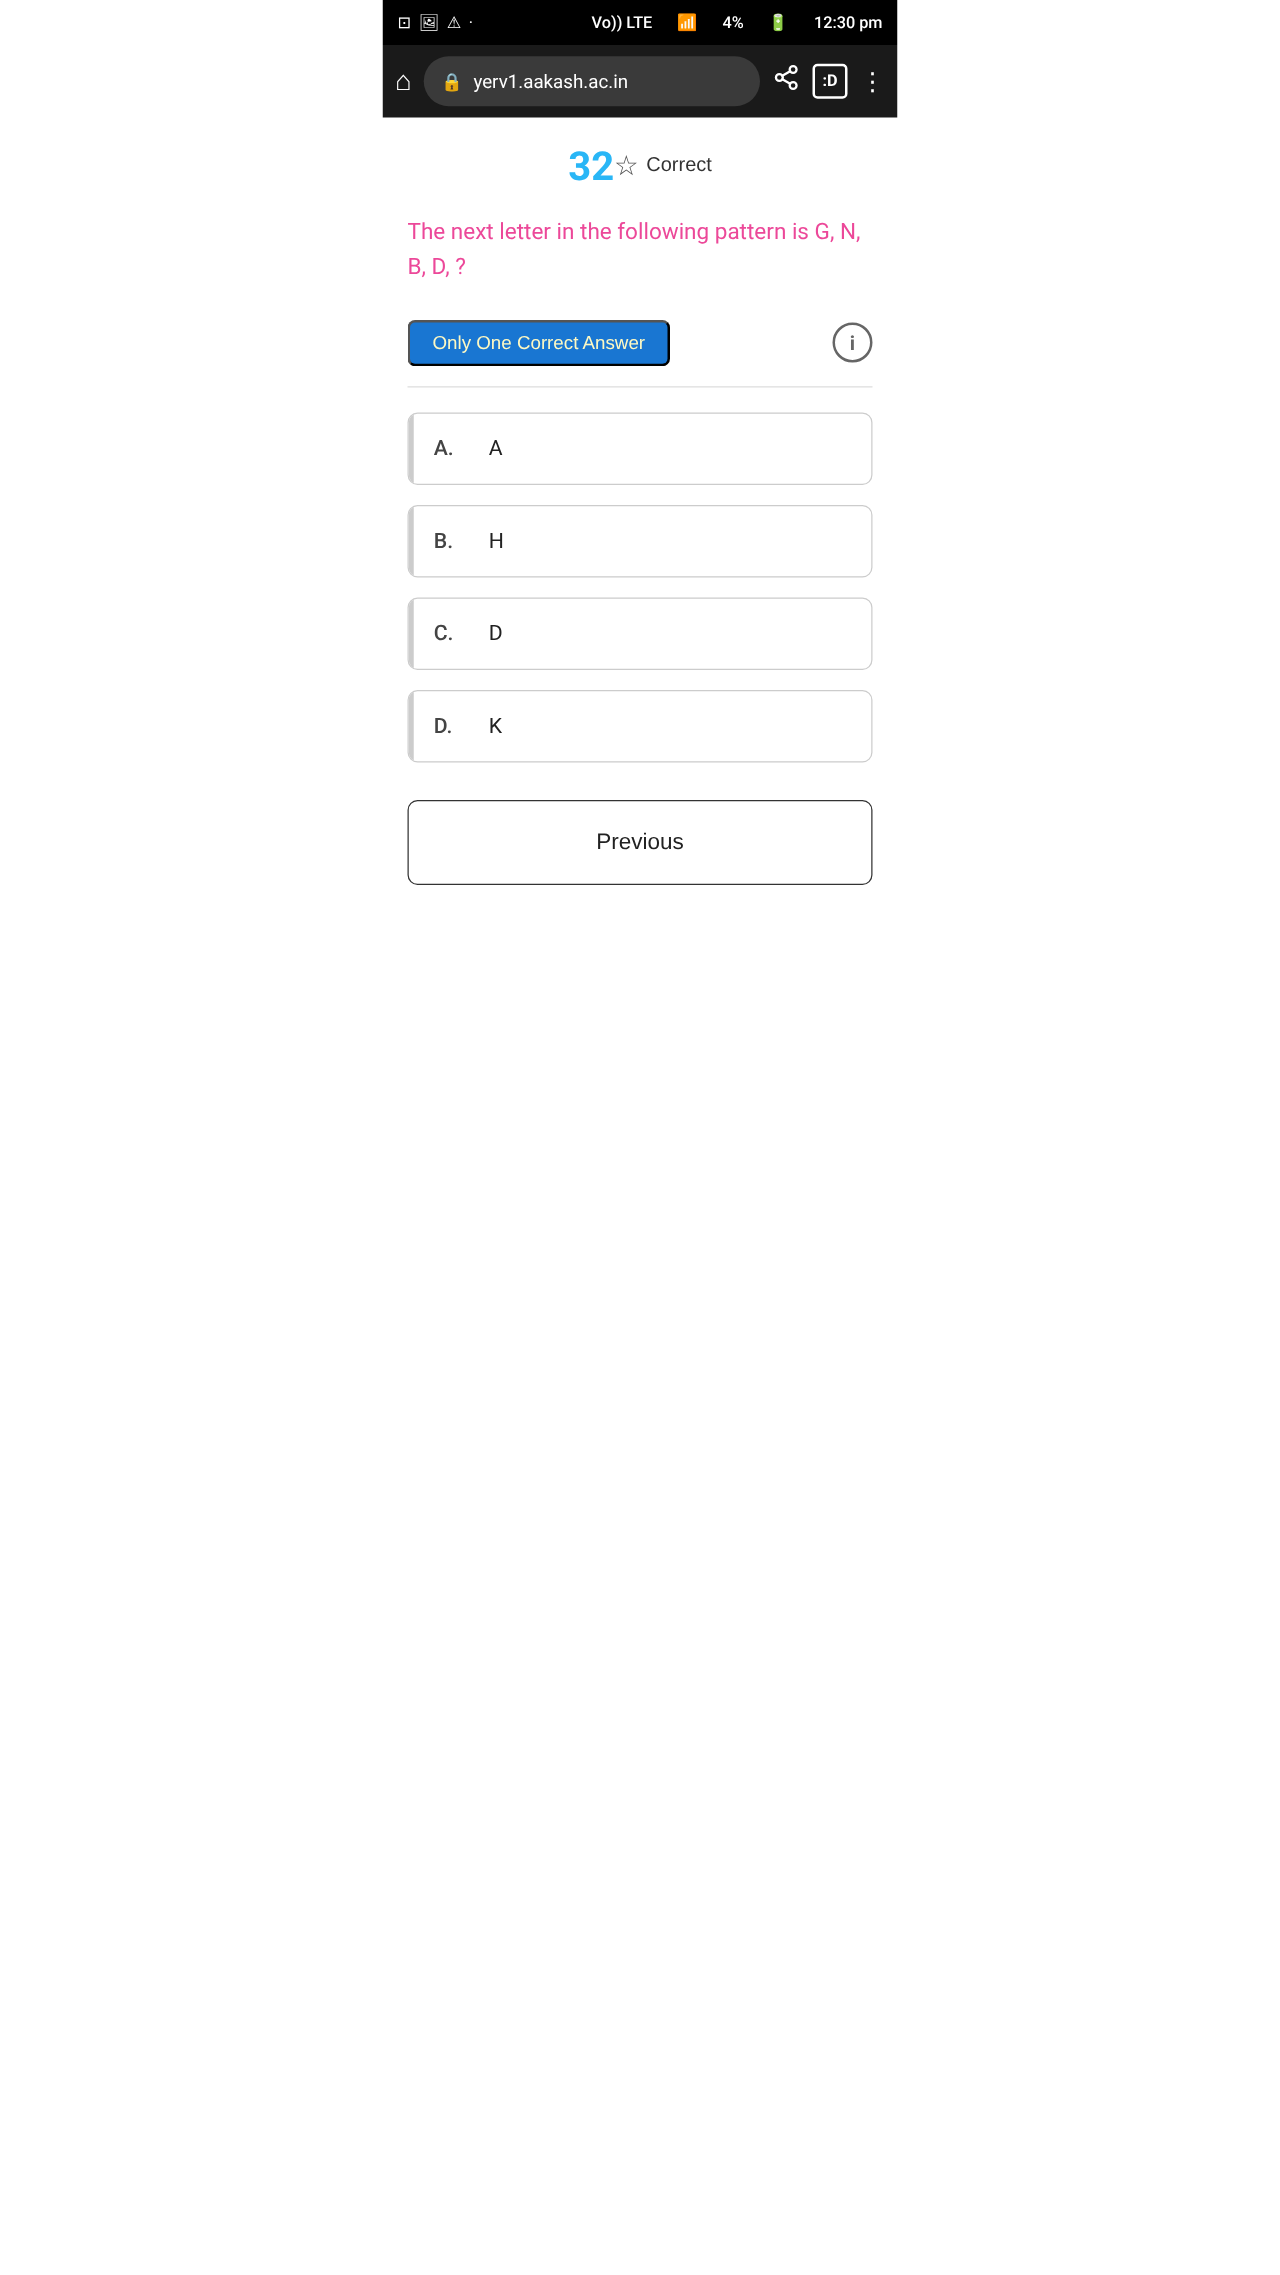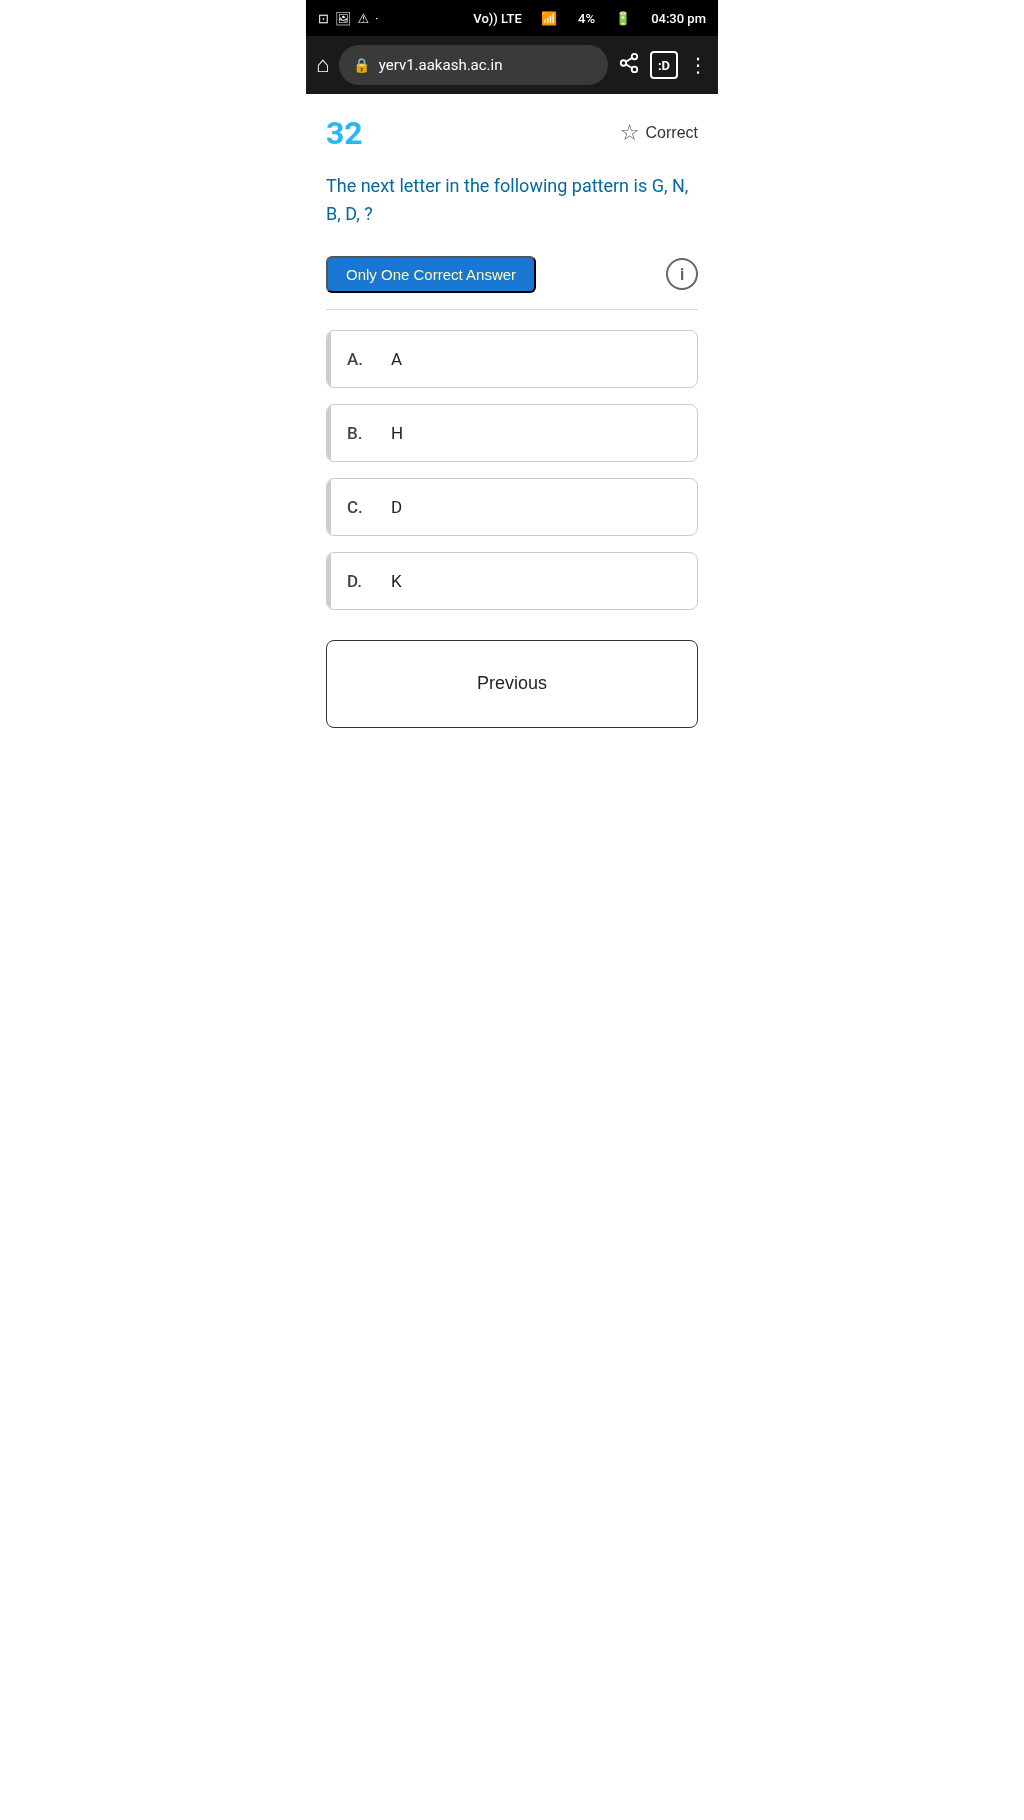--- a/index.html
+++ b/index.html
@@ -99,21 +99,21 @@
 
     
     .main-content {
       padding: 20px 20px 0 20px;
     }
 
     
     .question-header {
       display: flex;
       align-items: center;
-      justify-content: space-between;
+      justify-content: center;
       margin-bottom: 20px;
     }
     .question-number {
       color: #29b6f6;
       font-size: 32px;
       font-weight: bold;
     }
     .review-btn {
       display: flex;
       align-items: center;
@@ -125,21 +125,21 @@
       cursor: pointer;
     }
     .star-icon {
       font-size: 22px;
       color: #555;
     }
 
     
     .question-text {
       font-size: 18px;
-      color: #0369a1;
+      color: #ec4899;
       line-height: 1.55;
       margin-bottom: 28px;
     }
 
     
     .answer-type-row {
       display: flex;
       align-items: center;
       justify-content: space-between;
       margin-bottom: 16px;
@@ -214,21 +214,21 @@
     }
 
     
     .nav-buttons {
       display: flex;
       gap: 16px;
       padding: 0 0 24px 0;
     }
     .nav-btn {
       flex: 1;
-      height: 88px;
+      height: 68px;
       border: 1.5px solid #333;
       border-radius: 8px;
       background: #fff;
       font-size: 18px;
       color: #222;
       cursor: pointer;
       font-weight: 400;
     }
   </style>
 </head>
@@ -239,21 +239,21 @@
     <span>⊡</span>
     <span>🖼</span>
     <span>⚠</span>
     <span>·</span>
   </div>
   <div class="status-right">
     <span>Vo)) LTE</span>
     <span>📶</span>
     <span>4%</span>
     <span>🔋</span>
-    <span>04:30 pm</span>
+    <span>12:30 pm</span>
   </div>
 </div>
 
 <div class="browser-bar">
   <button class="browser-home-btn">⌂</button>
   <div class="browser-url-bar">
     <span class="browser-lock-icon">🔒</span>
     <span class="browser-url-text">yerv1.aakash.ac.in</span>
   </div>
   <div class="browser-action-btns">

